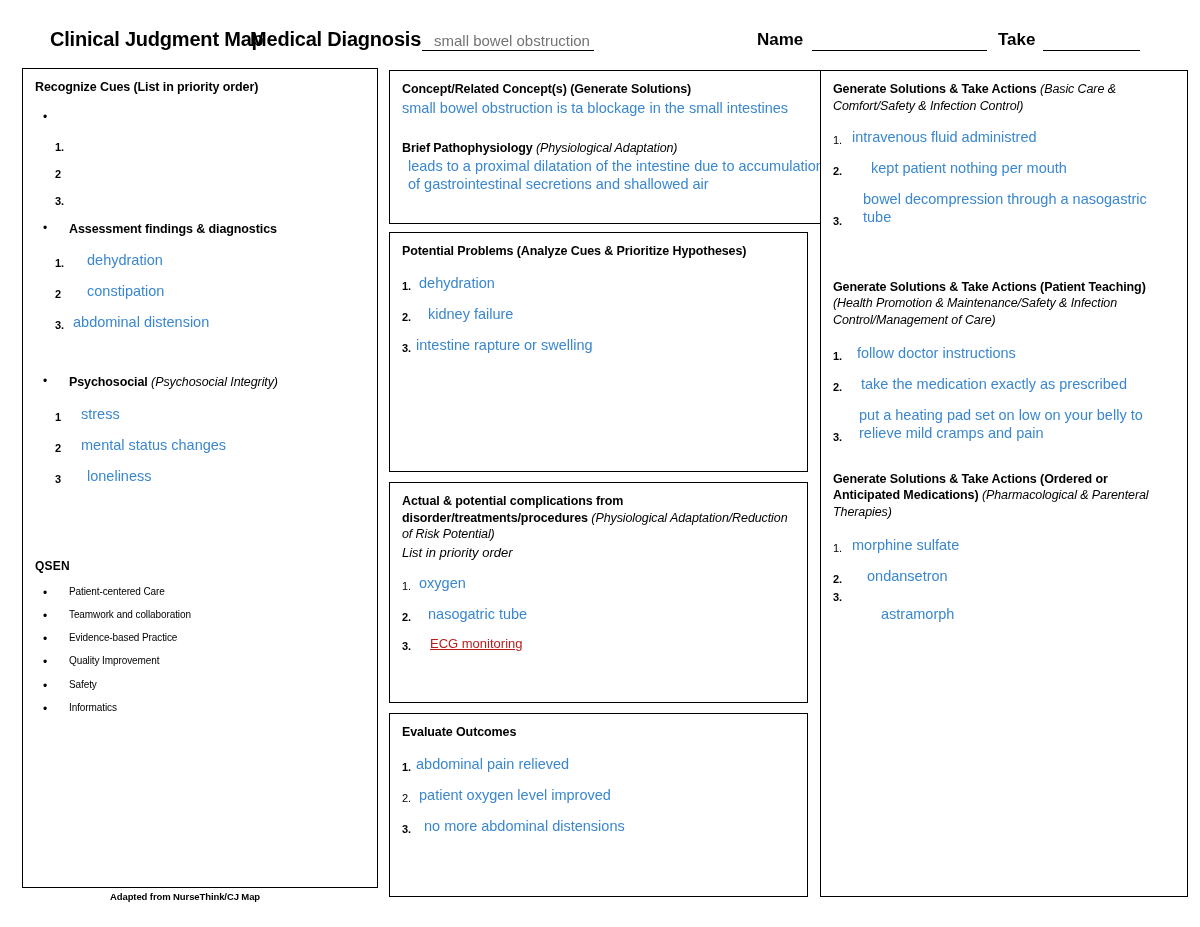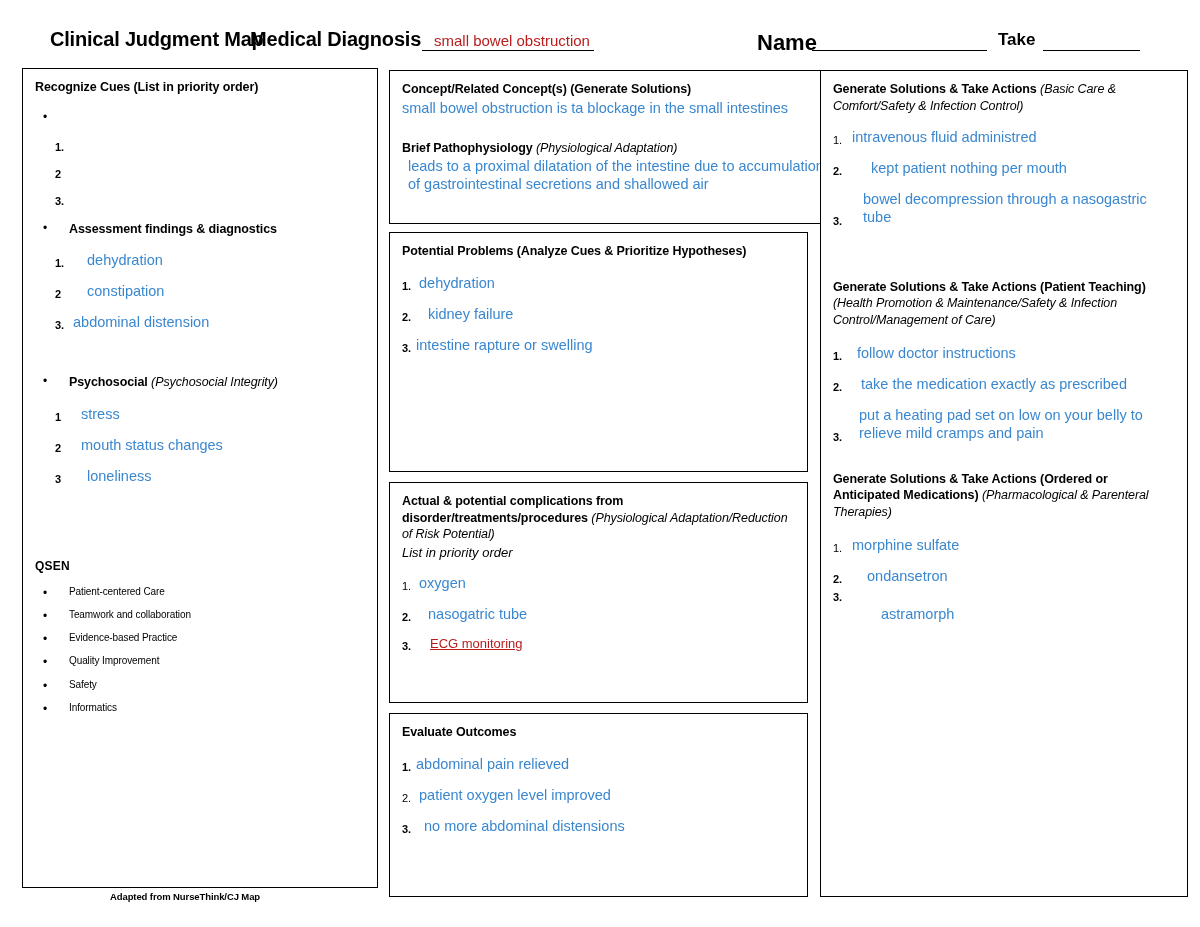--- a/index.html
+++ b/index.html
@@ -21,28 +21,28 @@
     font-size:20px;font-weight:bold;letter-spacing:-0.2px;
     white-space:nowrap;
   }
   .hdr-dx-label{
     position:absolute;left:250px;top:0;
     font-size:20px;font-weight:bold;letter-spacing:-0.2px;
     white-space:nowrap;
   }
   .hdr-dx-value{
     position:absolute;left:422px;top:4px;
-    font-size:15px;color:#b91c1c;
+    font-size:15px;color:#737373;
     border-bottom:1.5px solid #000;
     padding:0 4px 1px 12px;
     white-space:nowrap;
   }
   .hdr-name-label{
     position:absolute;left:757px;top:2px;
-    font-size:22px;font-weight:bold;white-space:nowrap;
+    font-size:17px;font-weight:bold;white-space:nowrap;
   }
   .hdr-name-rule{
     position:absolute;left:812px;top:22px;width:175px;
     border-bottom:1.5px solid #000;
   }
   .hdr-date-label{
     position:absolute;left:998px;top:2px;
     font-size:17px;font-weight:bold;white-space:nowrap;
   }
   .hdr-date-rule{
@@ -191,21 +191,21 @@
         <span class="ital-note">(Psychosocial Integrity)</span>
       </div>
     </div>
 
     <div class="num-row">
       <div class="num">1</div>
       <div class="ans" style="padding-left:12px">stress</div>
     </div>
     <div class="num-row">
       <div class="num">2</div>
-      <div class="ans" style="padding-left:12px">mouth status changes</div>
+      <div class="ans" style="padding-left:12px">mental status changes</div>
     </div>
     <div class="num-row">
       <div class="num">3</div>
       <div class="ans" style="padding-left:18px">loneliness</div>
     </div>
 
     <div class="qsen-title">QSEN</div>
     <div class="qsen-list">
       <div class="qsen-item">
         <div class="bullet-dot">•</div>

